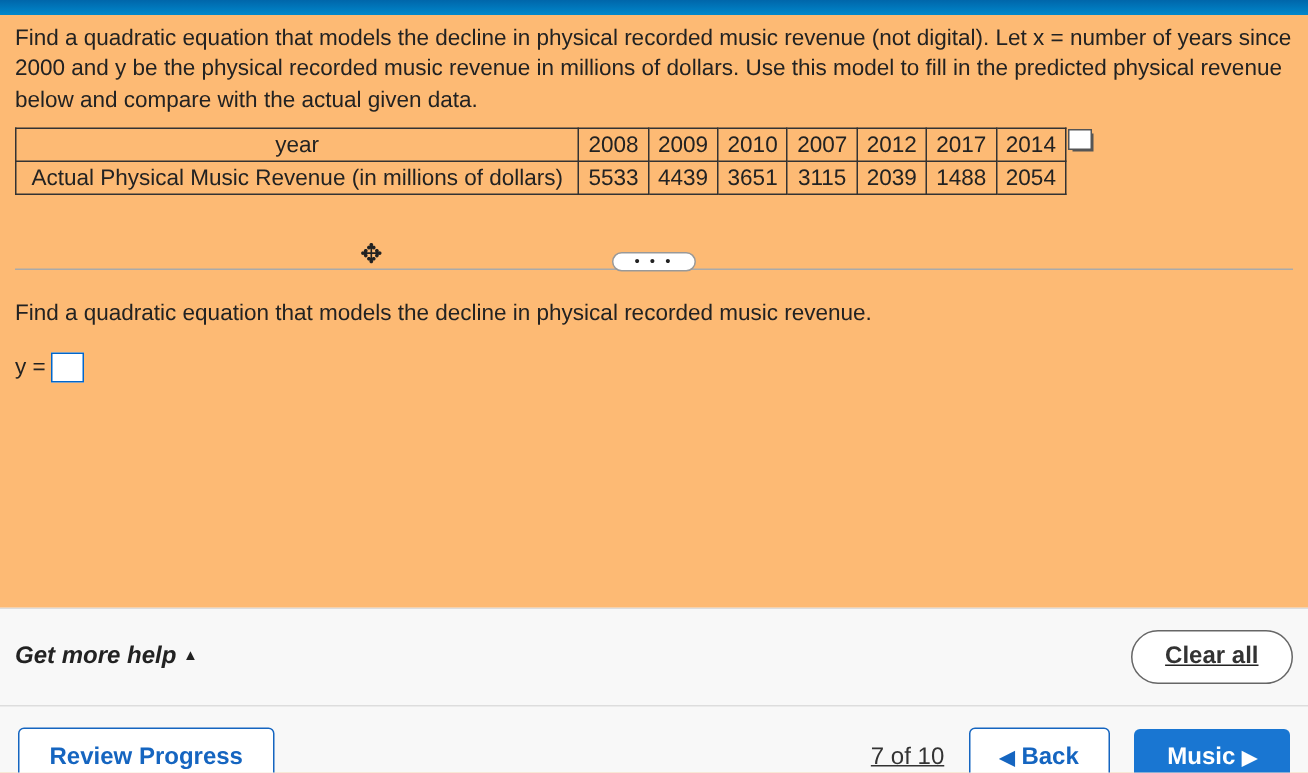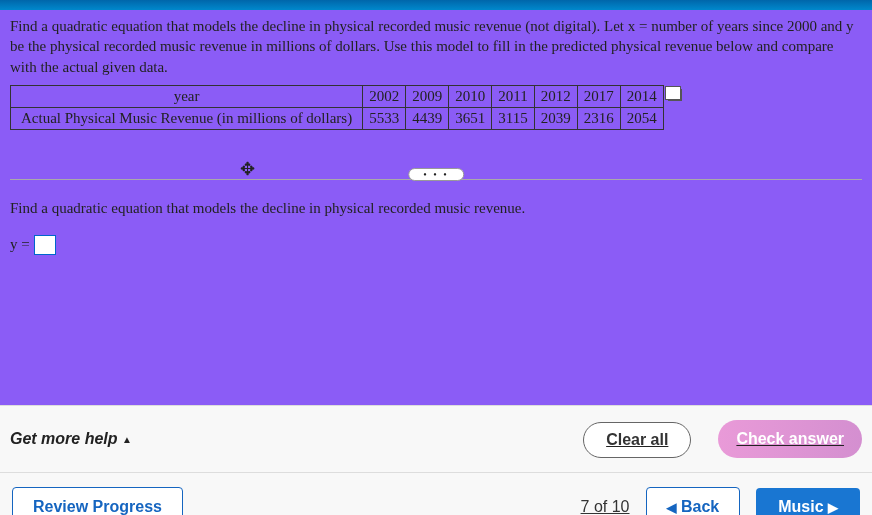--- a/index.html
+++ b/index.html
@@ -11,25 +11,24 @@
     width: 872px;
     height: 515px;
     overflow: hidden;
     position: relative;
   }
   .top-bar {
     height: 10px;
     background: linear-gradient(to bottom, #0066aa, #0088cc);
   }
   .content {
-    background: #8b5cf6;
+    background: #fdba74;
     padding: 6px 10px 0 10px;
     height: 395px;
     position: relative;
-    font-family: Liberation Serif, serif;
   }
   .problem-text {
     line-height: 1.35;
     margin-bottom: 8px;
   }
   table.data {
     border-collapse: collapse;
     margin-bottom: 10px;
   }
   table.data td, table.data th {
@@ -209,36 +208,36 @@
 
 <div class="content">
 
   <div class="problem-text">Find a quadratic equation that models the decline in physical recorded music revenue (not digital). Let x = number of years since 2000 and y be the physical recorded music revenue in millions of dollars. Use this model to fill in the predicted physical revenue below and compare with the actual given data.</div>
 
   <div style="display:flex;align-items:flex-start;">
     <table class="data">
       <tbody>
           <tr>
         <td class="row-header">year</td>
-        <td>2002</td>
+        <td>2008</td>
         <td>2009</td>
         <td>2010</td>
-        <td>2011</td>
+        <td>2007</td>
         <td>2012</td>
         <td>2017</td>
         <td>2014</td>
       </tr>
       <tr>
         <td class="row-header">Actual Physical Music Revenue (in millions of dollars)</td>
         <td>5533</td>
         <td>4439</td>
         <td>3651</td>
         <td>3115</td>
         <td>2039</td>
-        <td>2316</td>
+        <td>1488</td>
         <td>2054</td>
       </tr>
     </tbody>
       </table>
     <span class="copy-icon" style="margin-top:4px;"></span>
   </div>
 
   <div class="divider-row">
     <span class="move-icon">✥</span>
     <span class="more-pill">• • •</span>
@@ -254,21 +253,20 @@
 
 </div>
 
 <div class="help-row">
   <div class="get-help">
     <span>Get more help</span>
     <span class="tri">▲</span>
   </div>
   <div class="right-btns">
     <button class="pill-btn">Clear all</button>
-    <button class="check-btn">Check answer</button>
   </div>
 </div>
 
 <div class="footer">
   <button class="review-btn">Review Progress</button>
   <div class="footer-right">
     <span class="progress-text">7 of 10</span>
     <button class="back-btn">
       <span class="arrow">◀</span>
       <span>Back</span>

